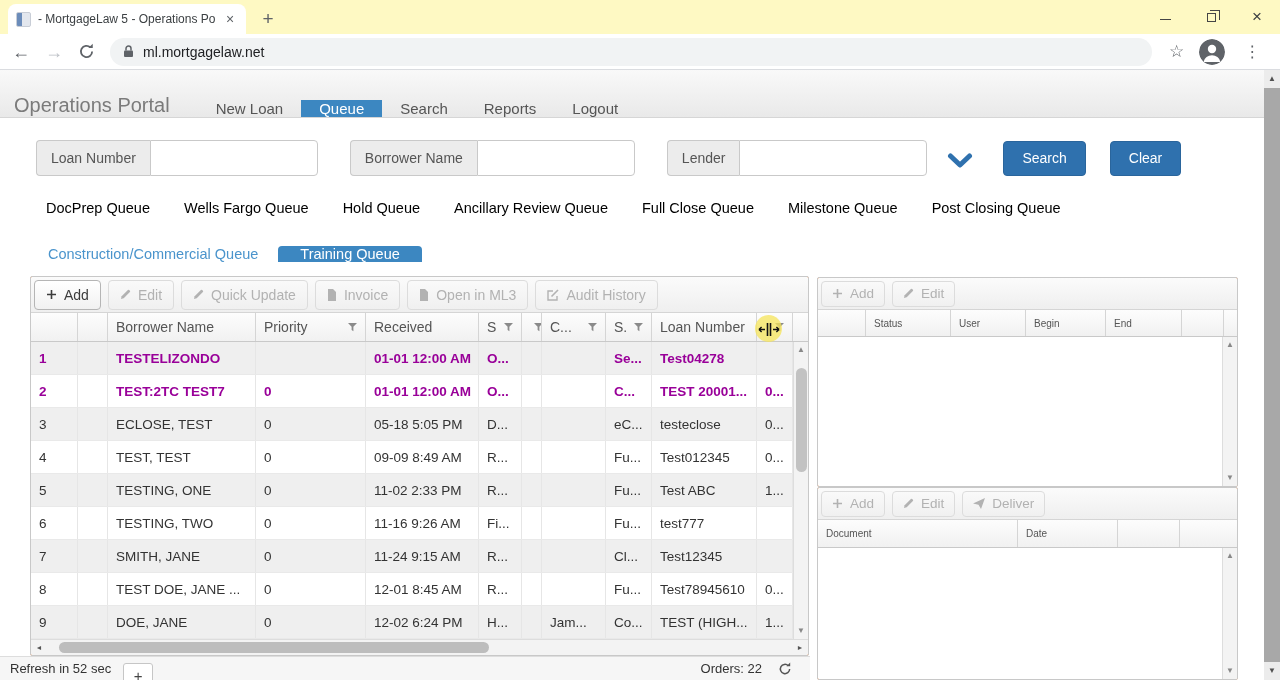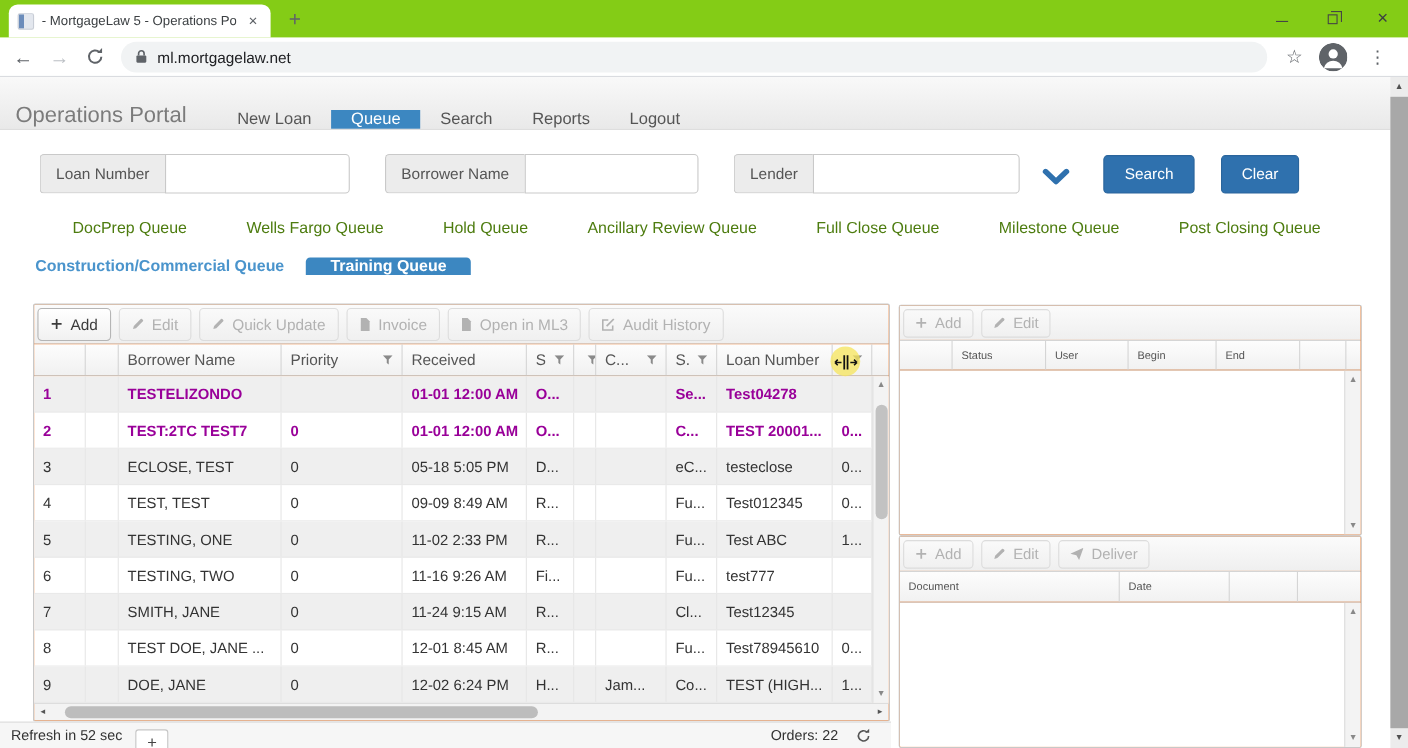--- a/index.html
+++ b/index.html
@@ -1,20 +1,20 @@
 <!DOCTYPE html>
 <html><head>
 <meta charset="utf-8">
 <style>
   * { margin:0; padding:0; box-sizing:border-box; font-family:"Liberation Sans", sans-serif; }
   html,body { width:1280px; height:680px; overflow:hidden; background:#fff; }
   .screen { position:relative; width:1280px; height:680px; background:#fff; overflow:hidden; }
 
   
-  .tabbar { height:34px; background:#84cc16; display:flex; align-items:flex-end; position:relative; }
+  .tabbar { height:34px; background:#fef9c3; display:flex; align-items:flex-end; position:relative; }
   .tab { width:238px; height:30px; background:#fff; border-radius:8px 8px 0 0; margin-left:8px;
          display:flex; align-items:center; padding:0 8px; gap:7px; }
   .favicon { width:15px; height:15px; flex:none; border-radius:2px;
              background:linear-gradient(90deg,#6b8cba 0 5px,#e3e7ee 5px); border:1px solid #c8cdd6; }
   .tab-title { font-size:12px; color:#3c4043; white-space:nowrap; overflow:hidden; flex:1; }
   .tab-close { color:#5f6368; font-size:14px; width:16px; text-align:center; flex:none; }
   .newtab { width:28px; height:28px; margin:0 0 1px 8px; font-size:19px; color:#5f6368;
             display:flex; align-items:center; justify-content:center; }
   .wincontrols { position:absolute; right:0; top:0; height:32px; display:flex; }
   .winbtn { width:46px; height:32px; display:flex; align-items:center; justify-content:center; color:#3c4043; }
@@ -54,22 +54,22 @@
   .field-input { border:1px solid #c9c9c9; border-radius:0 4px 4px 0; background:#fff; font-size:14px;
                  padding:0 8px; color:#333; outline:none; }
   .fi-0 { width:168px; } .fi-1 { width:158px; } .fi-2 { width:188px; }
   .field + .field { margin-left:32px; }
   .chevron { margin:6px 0 0 20px; display:flex; }
   .btn-blue { background:#2f71ae; color:#fff; border:1px solid #2a659c; border-radius:4px; font-size:14px;
               padding:0 18px; height:35px; cursor:pointer; }
   .btn-search { margin-left:30px; } .btn-clear { margin-left:24px; }
 
   .tabs-row1 { display:flex; margin:20px 0 0 46px; gap:34px; }
-  .tabs-row1 .tab-link { font-size:14.5px; color:#4d7c0f; padding:4px 0; cursor:pointer; white-space:nowrap;margin-left:20px; }
-  .tabs-row2 { display:flex; margin:2px 0 0 30px; gap:18px; align-items:center; height:40px;font-weight:bold; }
+  .tabs-row1 .tab-link { font-size:14.5px; color:#000000; padding:4px 0; cursor:pointer; white-space:nowrap; }
+  .tabs-row2 { display:flex; margin:2px 0 0 46px; gap:18px; align-items:flex-end; height:40px; }
   .tabs-row2 .tab-link2 { display:flex; align-items:center; font-size:14.5px; color:#4a94cc; padding:0 2px;
                           cursor:pointer; white-space:nowrap; }
   .tabs-row2 .tab-link2.active { background:#3c87c1; color:#fff; border-radius:4px 4px 0 0; padding:0 22px; }
 
   
   .panel { position:absolute; background:#f97316; border:1px solid #c8c8c8; border-radius:2px;
            display:flex; flex-direction:column; overflow:hidden; }
   .main-panel { left:30px; top:206px; width:779px; height:380px; }
   .status-panel { left:817px; top:207px; width:421px; height:210px; }
   .docs-panel { left:817px; top:417px; width:421px; height:193px; }

